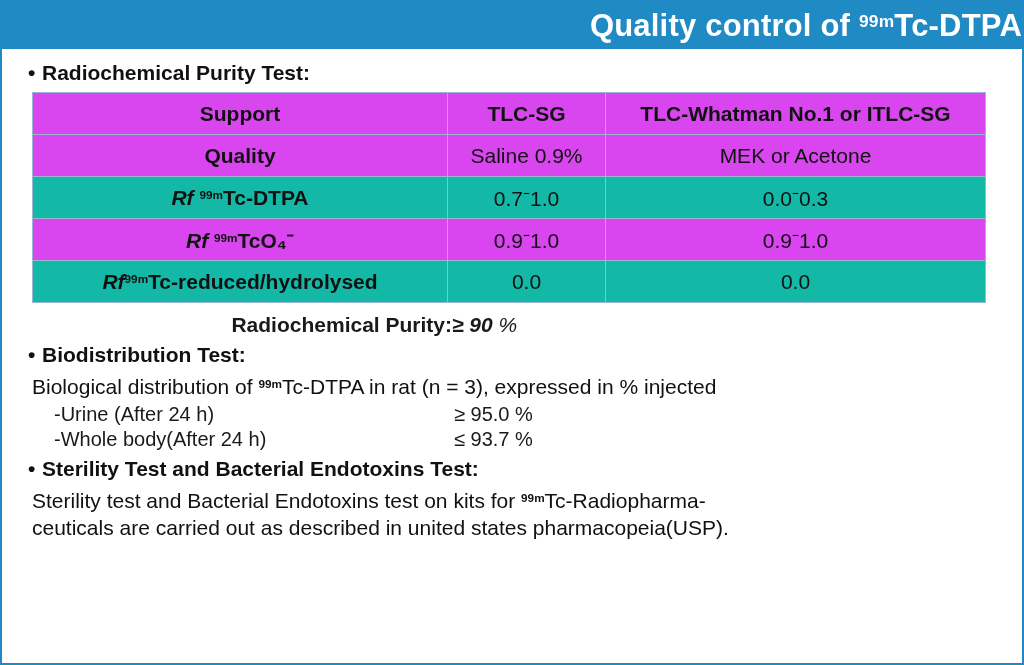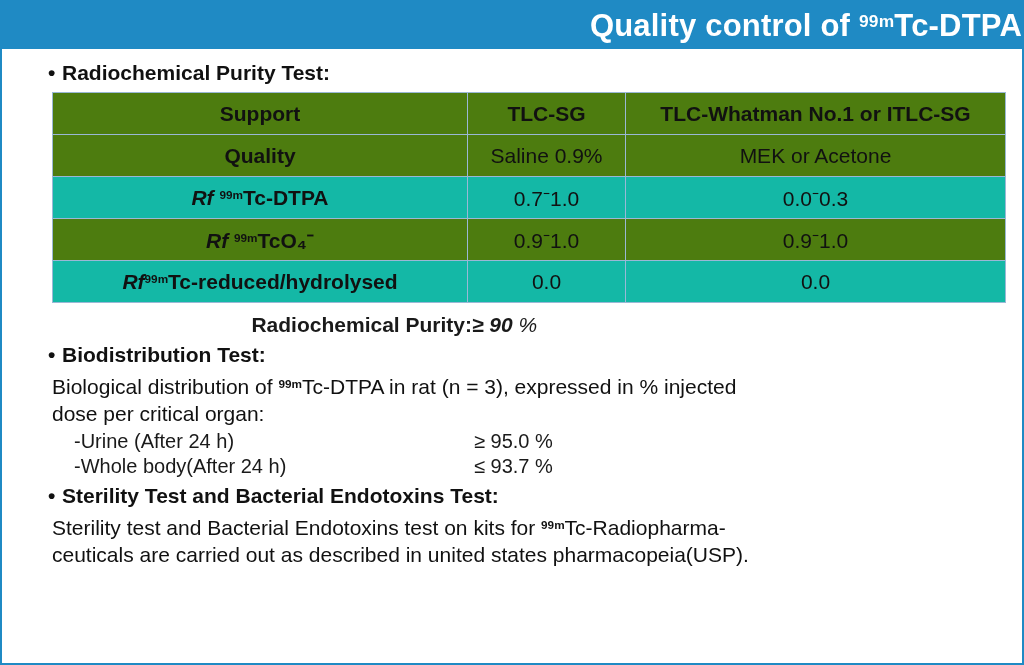--- a/index.html
+++ b/index.html
@@ -36,21 +36,20 @@
     letter-spacing: 0.2px;
     white-space: nowrap;
   }
   sup.iso {
     font-size: 0.56em;
     vertical-align: 0.52em;
     font-weight: bold;
   }
   .body-wrap {
     padding: 9px 18px 0 18px;
-    margin-left: 20px;
   }
   .bullet-head {
     font-size: 21px;
     font-weight: bold;
     margin: 3px 0 7px 8px;
     color: #111;
   }
   .bullet-head .dot {
     display: inline-block;
     width: 14px;
@@ -69,21 +68,21 @@
     height: 41px;
     text-align: center;
     vertical-align: middle;
     font-size: 21px;
     color: #111;
   }
   .col-a { width: 415px; }
   .col-b { width: 158px; }
   .col-c { width: 380px; }
 
-  tr.shaded td { background: #4d7c0f; }
+  tr.shaded td { background: #d946ef; }
   tr.plain td { background: #14b8a6; }
 
   td.lbl {
     font-weight: bold;
     font-size: 20px;
   }
   td.val {
     font-weight: normal;
     font-size: 21px;
   }
@@ -196,21 +195,20 @@
       <span class="lbl">Radiochemical Purity:</span>
       <span class="val"><span>≥ 90</span> <span class="light">%</span></span>
     </div>
 
     <div class="bullet-head tight">
       <span class="dot">•</span><span>Biodistribution Test:</span>
     </div>
 
     <div class="para">
       <span>Biological distribution of </span><sup class="iso">99m</sup><span>Tc-DTPA in rat (n = 3), expressed in % injected</span><br>
-      <span>dose per critical organ:</span>
     </div>
 
     <div class="indent-row">
       <span class="name">-Urine (After 24 h)</span>
       <span class="value">≥ 95.0 %</span>
     </div>
     <div class="indent-row">
       <span class="name">-Whole body(After 24 h)</span>
       <span class="value">≤ 93.7 %</span>
     </div>

